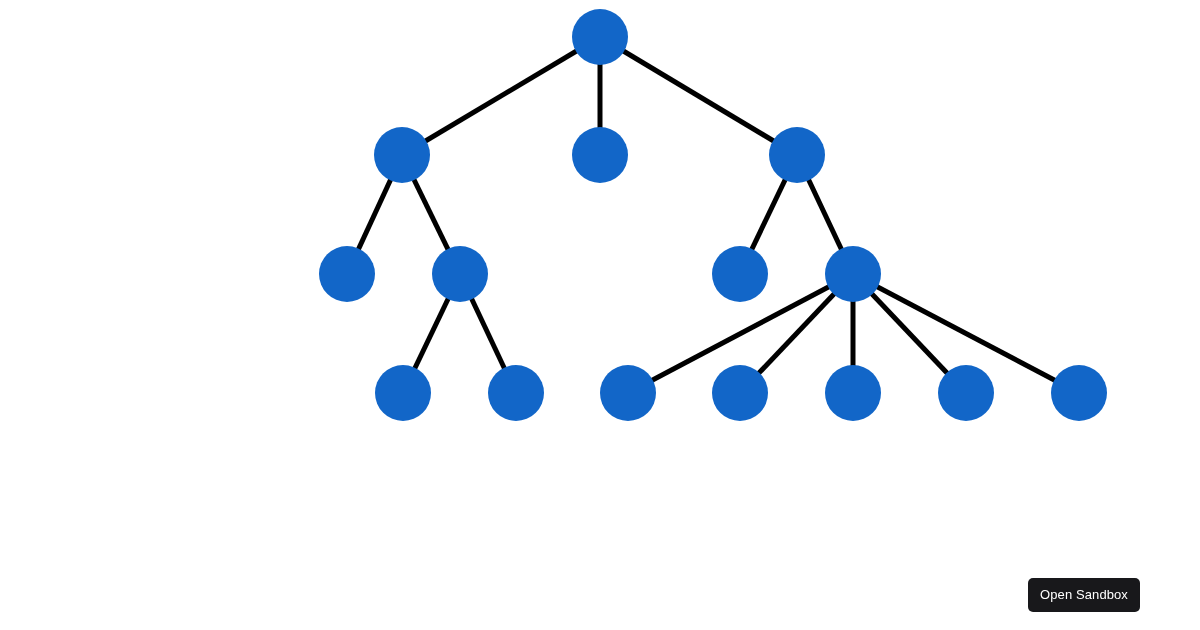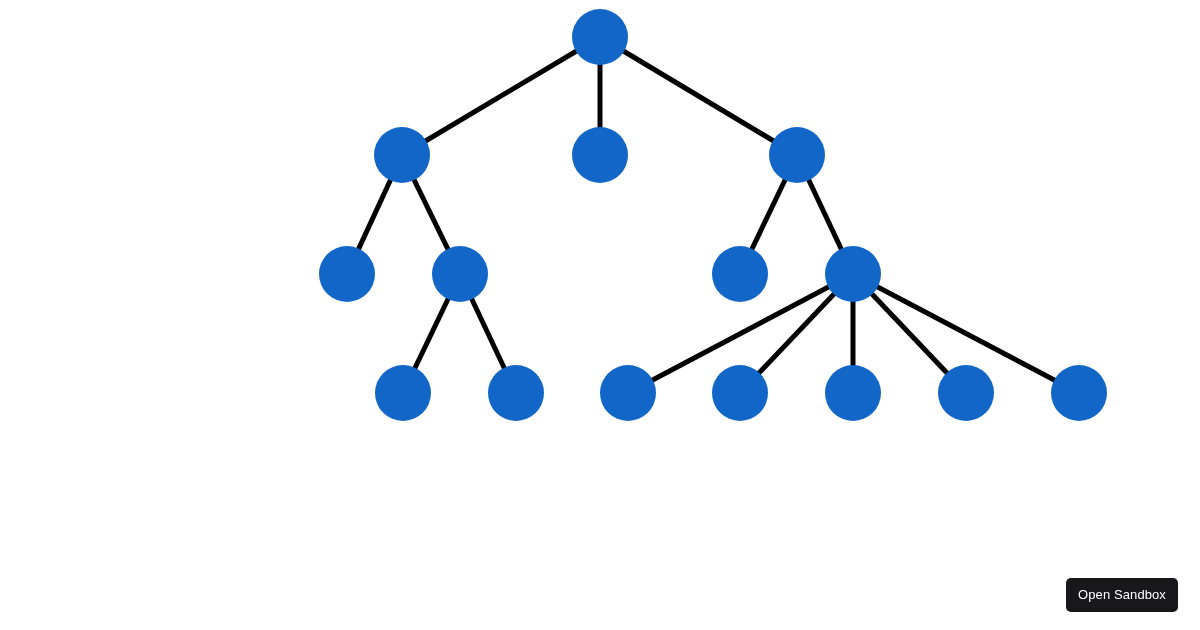--- a/index.html
+++ b/index.html
@@ -28,21 +28,21 @@
     stroke-width: 5;
     stroke-linecap: butt;
     fill: none;
   }
   .graph-node {
     fill: #1266c8;
     stroke: none;
   }
   #open-sandbox-button {
     position: absolute;
-    left: 1066px;
+    left: 1028px;
     top: 578px;
     width: 112px;
     height: 34px;
     background: #18181b;
     color: #ffffff;
     border: none;
     border-radius: 5px;
     font-family: "Liberation Sans", sans-serif;
     font-size: 13px;
     line-height: 34px;

